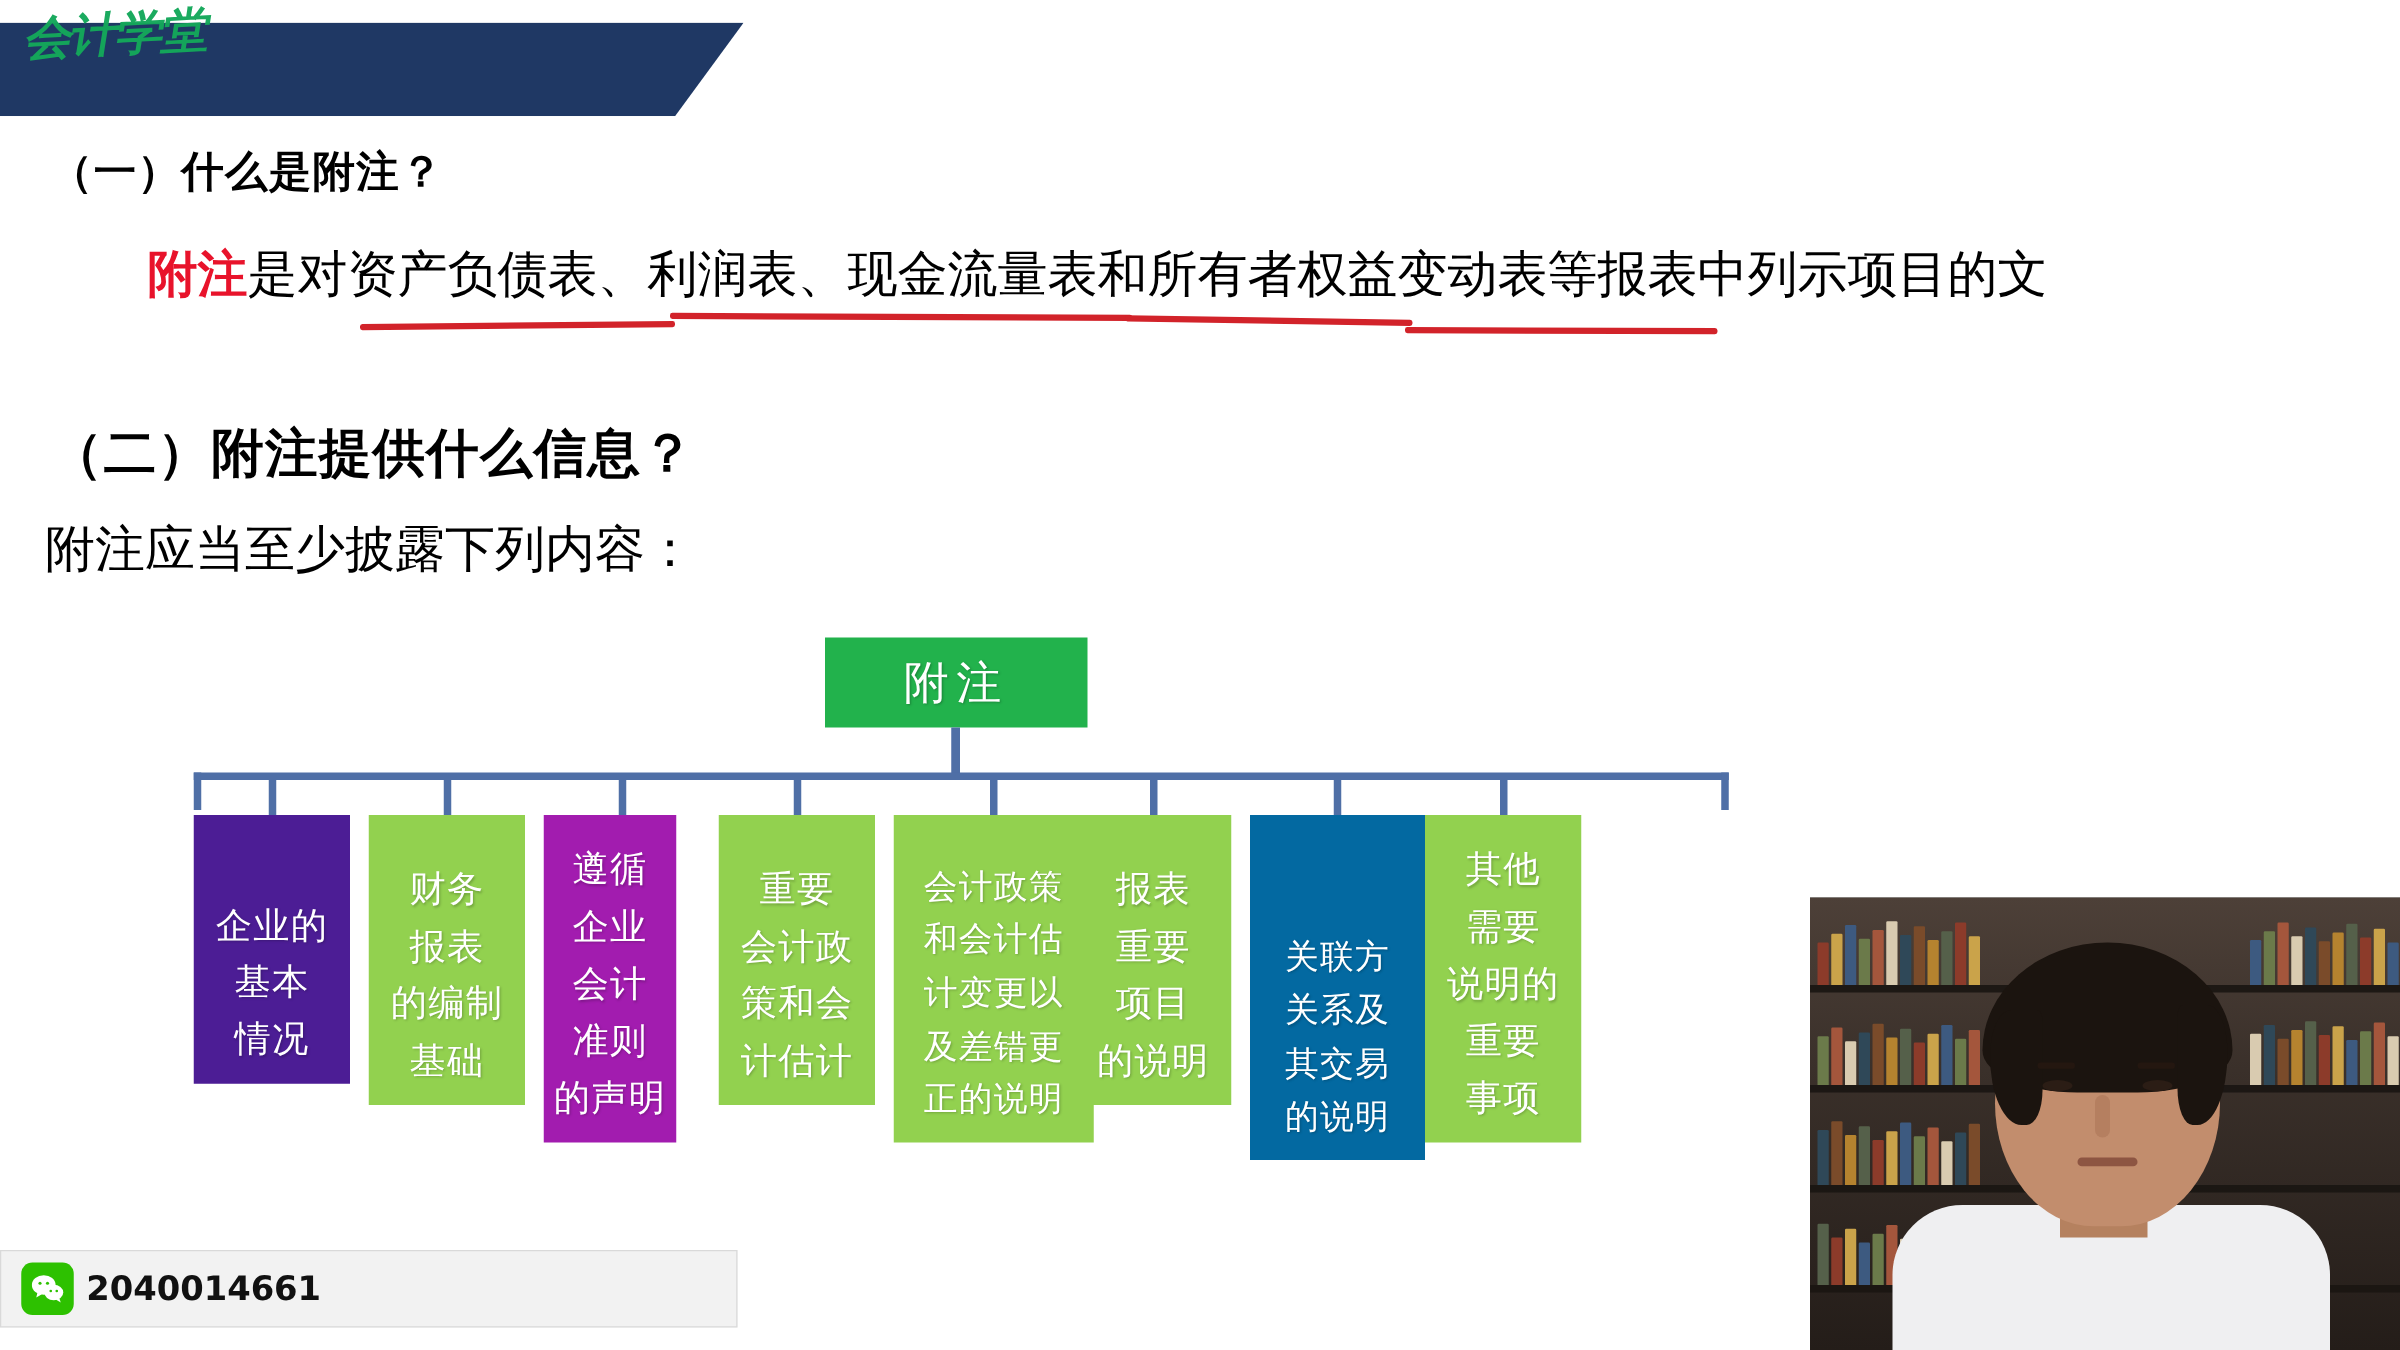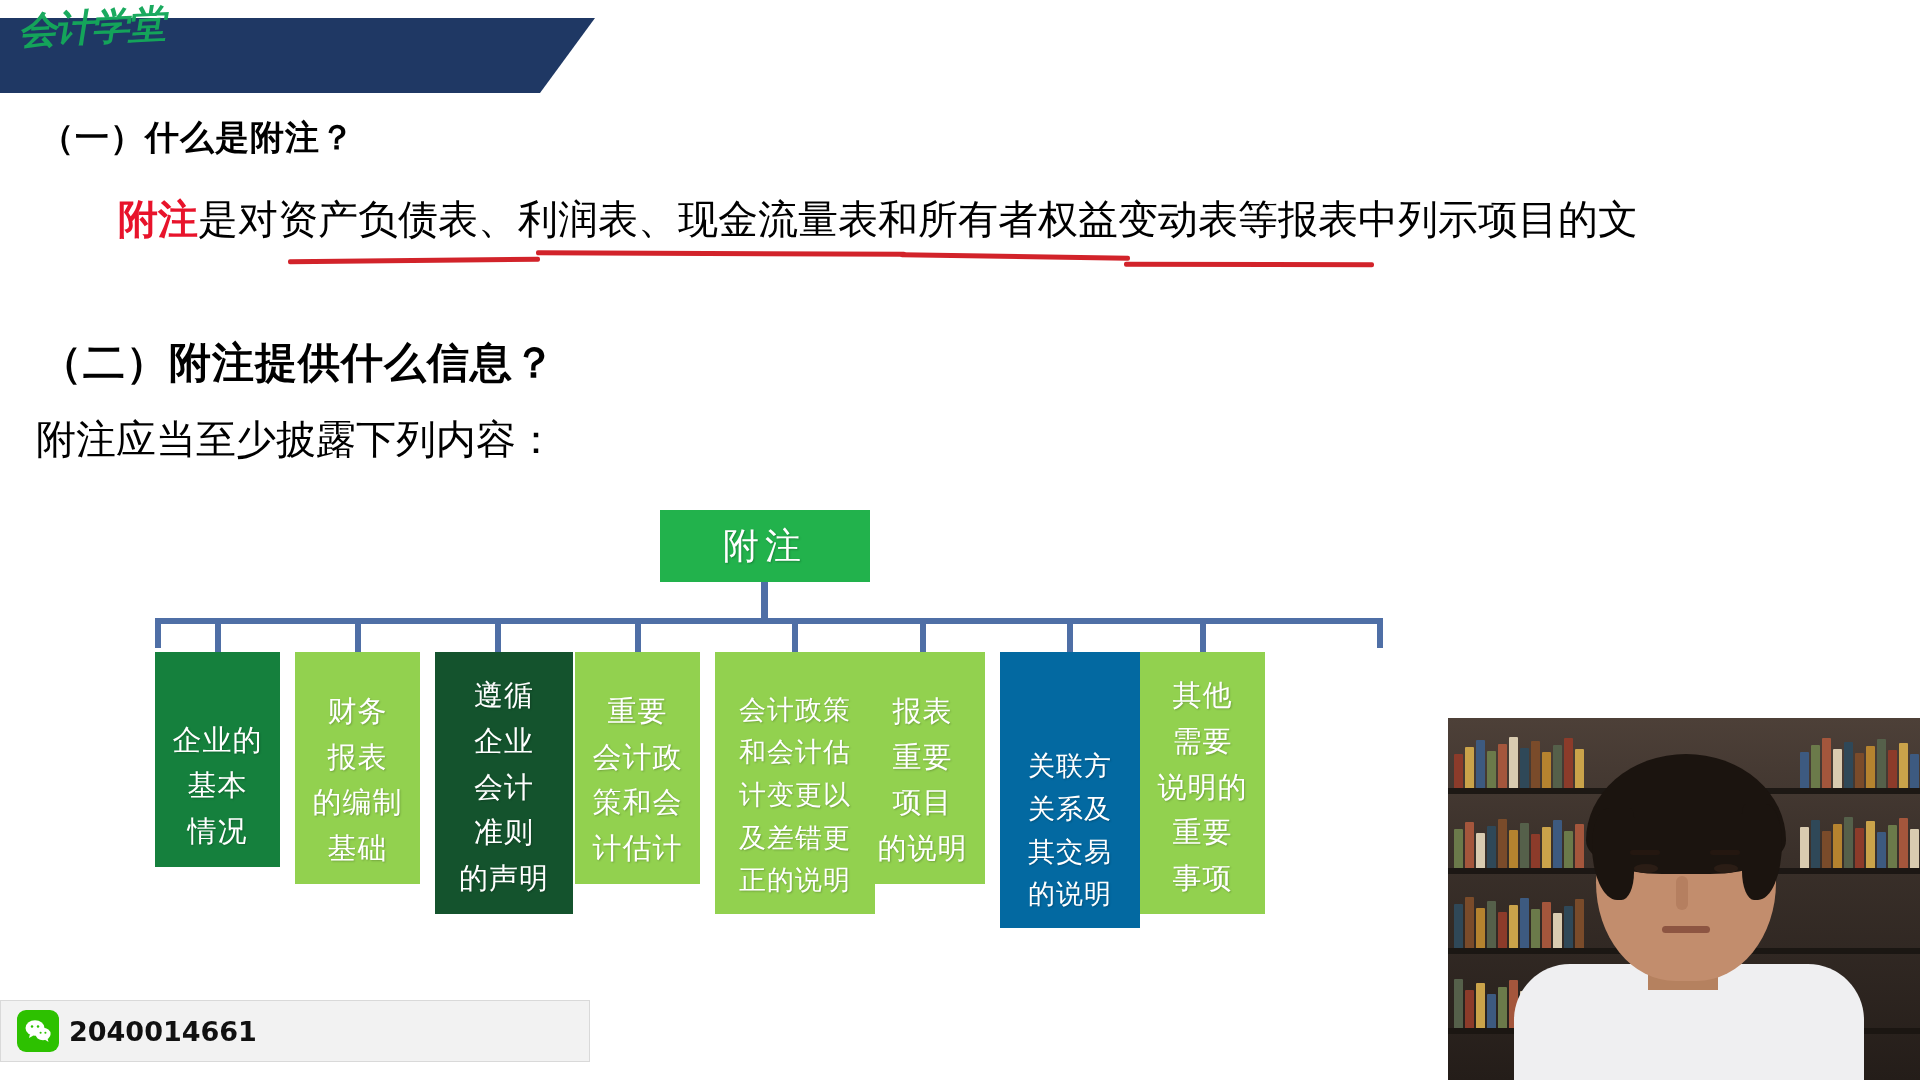--- a/index.html
+++ b/index.html
@@ -171,34 +171,34 @@
   <div class="body-text" id="h-two">（二）附注提供什么信息？</div>
   <div class="body-text" id="para-l3">附注应当至少披露下列内容：</div>
 
   <div id="diagram">
     <div id="root-node">附注</div>
     <div id="root-stem"></div>
     <div id="bus"></div>
     <div id="bus-cap-l"></div>
     <div id="bus-cap-r"></div>
     <div id="leaf-container">
-        <div class="leaf" style="left: 155px; width: 125px; height: 215px; background: #15803d;">
+        <div class="leaf" style="left: 155px; width: 125px; height: 215px; background: #4c1d95;">
           <span>企业的</span>
           <span>基本</span>
           <span>情况</span>
         </div>
         <div class="drop" style="left: 214.5px; background: rgb(79, 111, 166);"></div>
         <div class="leaf" style="left: 295px; width: 125px; height: 232px; background: rgb(146, 209, 79);">
           <span>财务</span>
           <span>报表</span>
           <span>的编制</span>
           <span>基础</span>
         </div>
         <div class="drop" style="left: 354.5px; background: rgb(79, 111, 166);"></div>
-        <div class="leaf" style="left: 435px; width: 138px; height: 262px; background: #14532d; align-items: center;">
+        <div class="leaf" style="left: 435px; width: 106px; height: 262px; background: #a21caf; align-items: center;">
           <span>遵循</span>
           <span>企业</span>
           <span>会计</span>
           <span>准则</span>
           <span>的声明</span>
         </div>
         <div class="drop" style="left: 494.5px; background: rgb(79, 111, 166);"></div>
         <div class="leaf" style="left: 575px; width: 125px; height: 232px; background: rgb(146, 209, 79);">
           <span>重要</span>
           <span>会计政</span>

